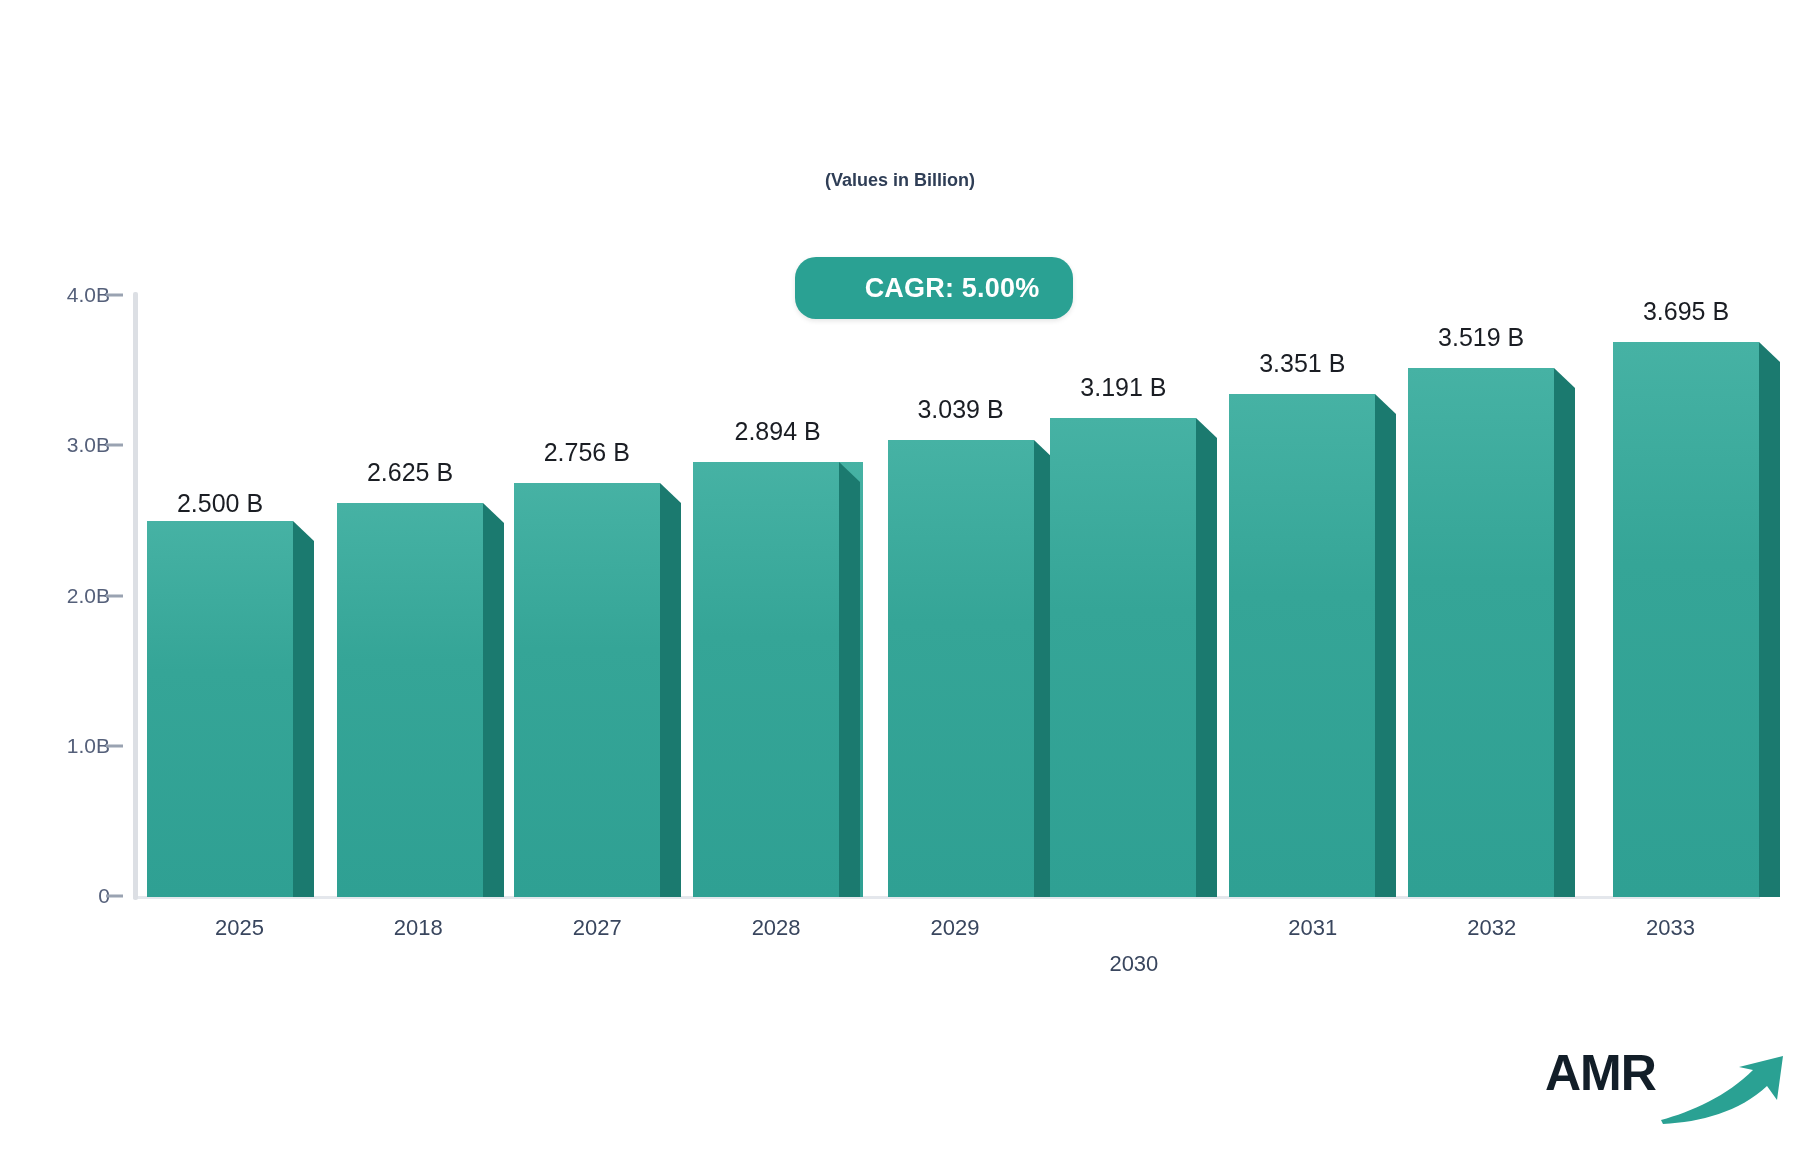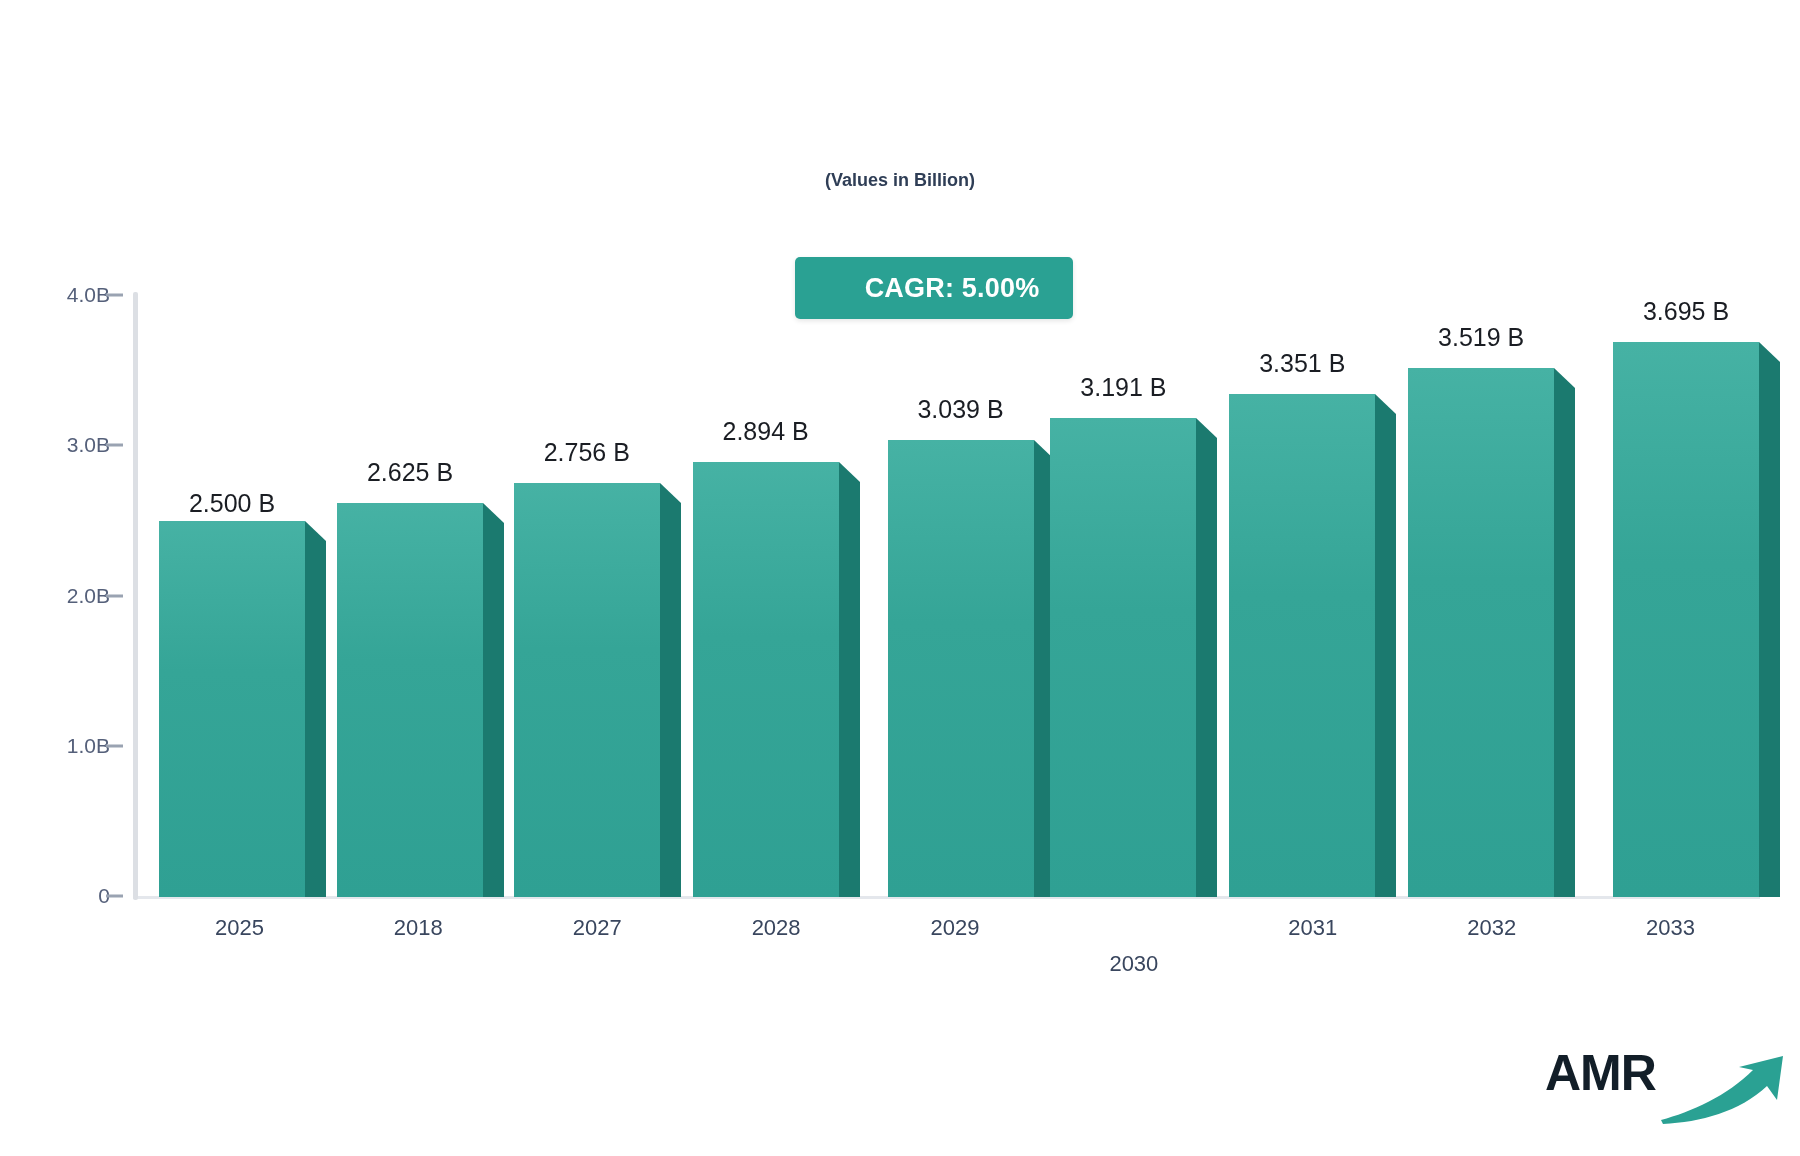--- a/index.html
+++ b/index.html
@@ -44,21 +44,21 @@
   }
 
   
   .cagr-badge {
     position: absolute;
     top: 257px;
     left: 795px;
     width: 278px;
     height: 62px;
     background: #2aa193;
-    border-radius: 5px;
+    border-radius: 21px;
     display: flex;
     align-items: center;
     justify-content: center;
     color: #ffffff;
     font-size: 27px;
     font-weight: bold;
     letter-spacing: 0.2px;
     box-shadow: 0 2px 5px rgba(0,0,0,0.10);
     padding-left: 36px;
   }
@@ -200,39 +200,39 @@
         <div class="y-tick-label" style="top: 445.25px;">3.0B</div>
         <div class="y-tick-mark" style="top: 445.25px;"></div>
         <div class="y-tick-label" style="top: 595.5px;">2.0B</div>
         <div class="y-tick-mark" style="top: 595.5px;"></div>
         <div class="y-tick-label" style="top: 745.75px;">1.0B</div>
         <div class="y-tick-mark" style="top: 745.75px;"></div>
         <div class="y-tick-label" style="top: 896px;">0</div>
         <div class="y-tick-mark" style="top: 896px;"></div>
       </div>
     <div id="bars">
-        <div class="bar-group" style="left: 159px; width: 146px; height: 363px;">
+        <div class="bar-group" style="left: 147px; width: 146px; height: 363px;">
           <div class="bar-face" style="height: 375.625px;"></div>
           <div class="bar-side" style="left: 146px; height: 355.625px;"></div>
           <div class="bar-top" style="left: 146px; bottom: 355.625px; border-left: 21px solid rgb(27, 122, 111); border-top: 20px solid transparent;"></div>
           <div class="bar-label">2.500 B</div>
         </div>
         <div class="bar-group" style="left: 337px; width: 146px; height: 394.406px;">
           <div class="bar-face" style="height: 394.406px;"></div>
           <div class="bar-side" style="left: 146px; height: 374.406px;"></div>
           <div class="bar-top" style="left: 146px; bottom: 374.406px; border-left: 21px solid rgb(27, 122, 111); border-top: 20px solid transparent;"></div>
           <div class="bar-label">2.625 B</div>
         </div>
         <div class="bar-group" style="left: 513.722px; width: 146px; height: 414.089px;">
           <div class="bar-face" style="height: 414.089px;"></div>
           <div class="bar-side" style="left: 146px; height: 394.089px;"></div>
           <div class="bar-top" style="left: 146px; bottom: 394.089px; border-left: 21px solid rgb(27, 122, 111); border-top: 20px solid transparent;"></div>
           <div class="bar-label">2.756 B</div>
         </div>
-        <div class="bar-group" style="left: 692.611px; width: 146px; height: 434.824px; text-decoration: underline;">
+        <div class="bar-group" style="left: 692.611px; width: 170px; height: 434.824px; text-decoration: underline;">
           <div class="bar-face" style="height: 434.824px;"></div>
           <div class="bar-side" style="left: 146px; height: 414.824px;"></div>
           <div class="bar-top" style="left: 146px; bottom: 414.824px; border-left: 21px solid rgb(27, 122, 111); border-top: 20px solid transparent;"></div>
           <div class="bar-label">2.894 B</div>
         </div>
         <div class="bar-group" style="left: 871.5px; width: 146px; height: 456.61px; margin-left: 16px;">
           <div class="bar-face" style="height: 456.61px;"></div>
           <div class="bar-side" style="left: 146px; height: 436.61px;"></div>
           <div class="bar-top" style="left: 146px; bottom: 436.61px; border-left: 21px solid rgb(27, 122, 111); border-top: 20px solid transparent;"></div>
           <div class="bar-label">3.039 B</div>

